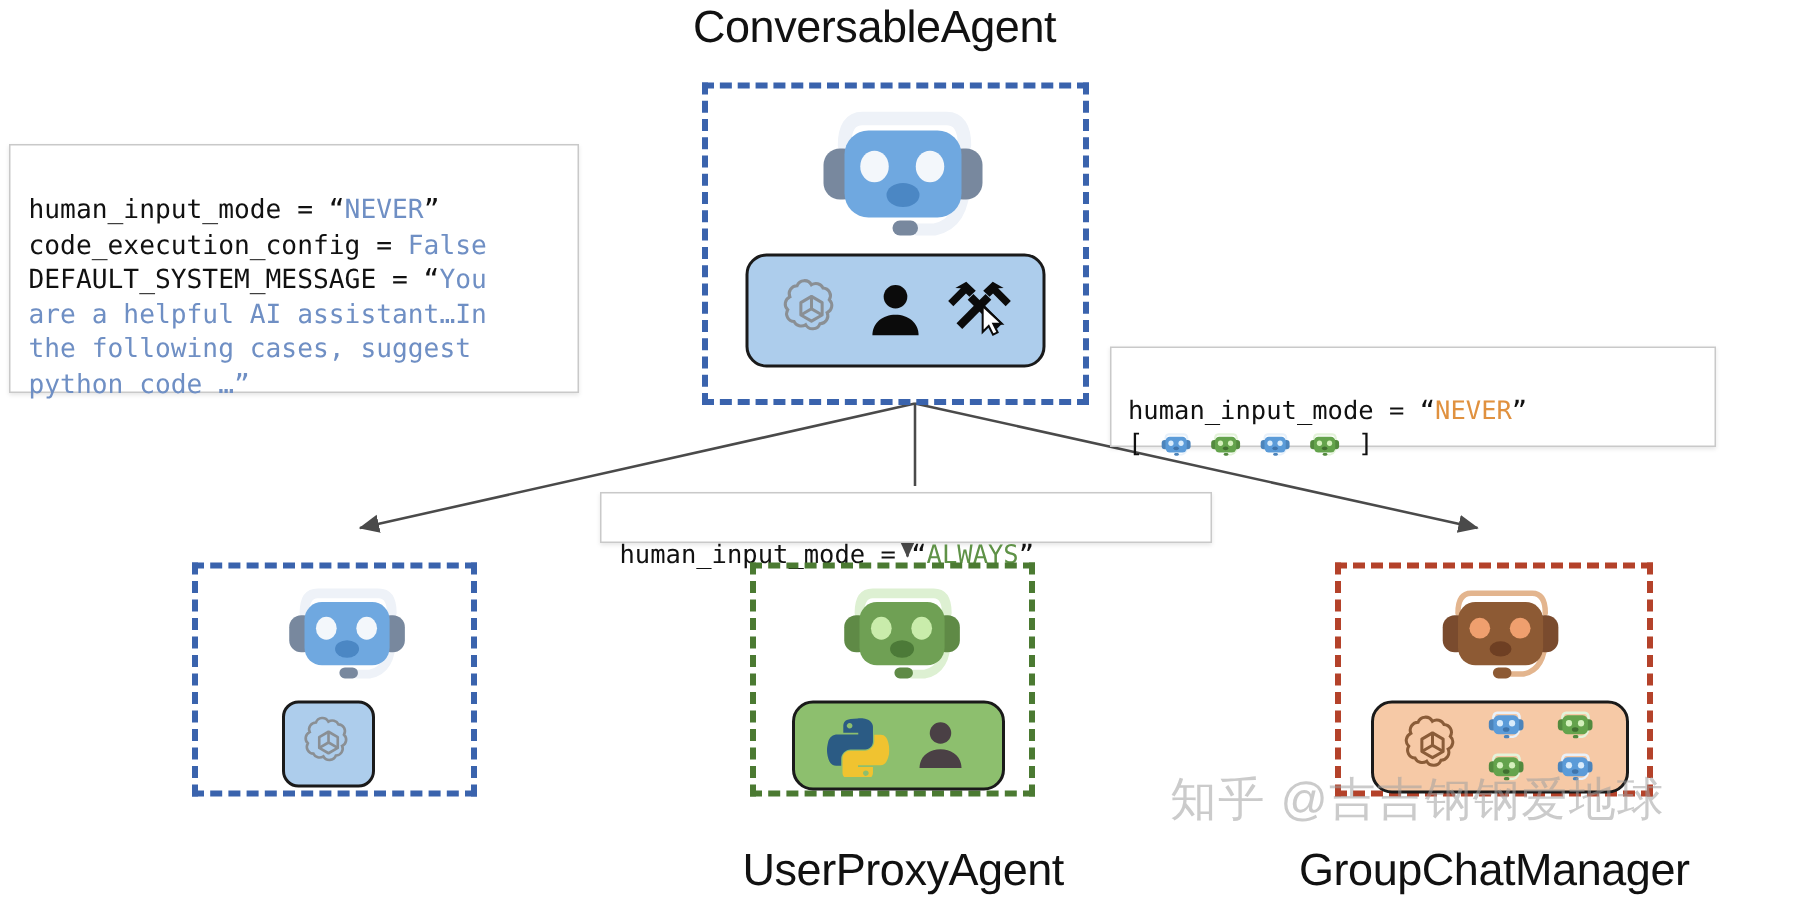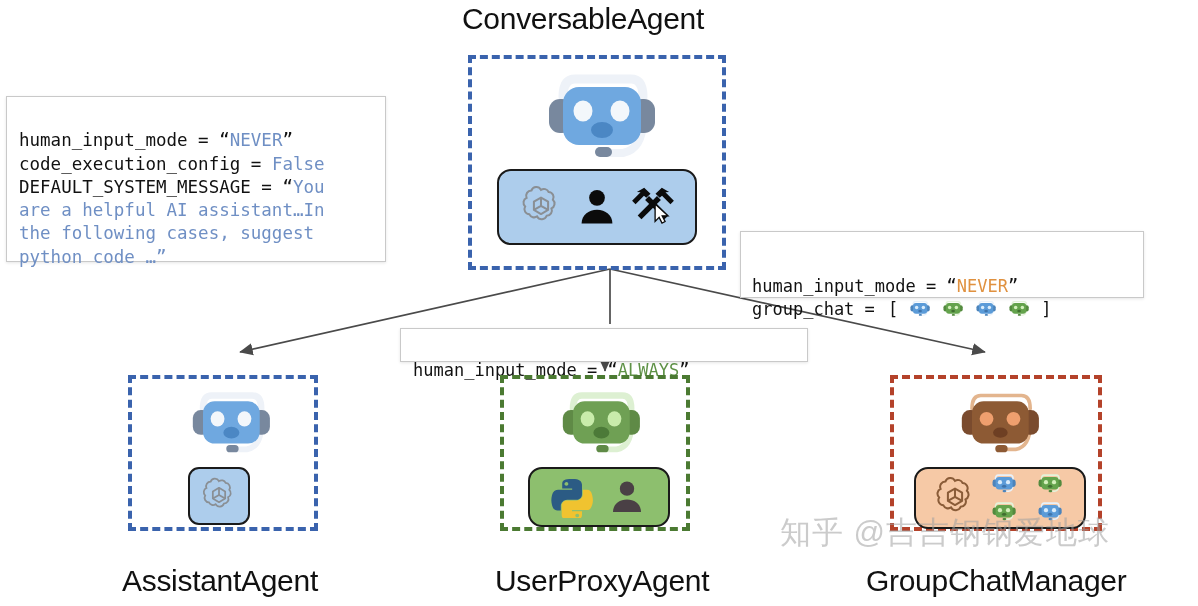--- a/index.html
+++ b/index.html
@@ -60,21 +60,21 @@
     box-sizing: border-box;
     background: #ffffff;
     border: 1.5px solid #c9c9c9;
     box-shadow: 0 1px 3px rgba(0,0,0,0.10);
     font-family: "DejaVu Sans Mono", monospace;
     color: #111111;
     white-space: pre;
     line-height: 1.33;
   }
   .code-box.big   { font-size: 17.5px; padding: 9px 12px; }
-  .code-box.med   { font-size: 17px;   padding: 20px 11px; }
+  .code-box.med   { font-size: 17px;   padding: 8px 11px; }
   .code-box.small { font-size: 17px;   padding: 7px 12px; }
 
   .v-blue   { color: #6f8fc4; }
   .v-orange { color: #e0913f; }
   .v-green  { color: #5f9247; }
 
   
   #arrows {
     position: absolute;
     left: 0; top: 0;
@@ -160,21 +160,21 @@
   <div class="code-box big" style="left:6px; top:96px; width:380px; height:166px;">
 <span>human_input_mode = </span><span>“</span><span class="v-blue">NEVER</span><span>”</span>
 <span>code_execution_config = </span><span class="v-blue">False</span>
 <span>DEFAULT_SYSTEM_MESSAGE = </span><span>“</span><span class="v-blue">You</span>
 <span class="v-blue">are a helpful AI assistant…In</span>
 <span class="v-blue">the following cases, suggest</span>
 <span class="v-blue">python code …”</span></div>
 
   <div class="code-box med" style="left:740px; top:231px; width:404px; height:67px;">
 <span>human_input_mode = </span><span>“</span><span class="v-orange">NEVER</span><span>”</span>
-<span class="mini-row" style="display:inline-flex; vertical-align:middle;"><span>group_chat = </span><span>[</span><span id="gc-members" class="mini-row" style="margin:0 4px;"><svg width="30" height="20" viewBox="0 0 165 105">
+<span class="mini-row" style="display:inline-flex; vertical-align:middle;"><span>[</span><span id="gc-members" class="mini-row" style="margin:0 4px;"><svg width="30" height="20" viewBox="0 0 165 105">
             <path d="M44 30 Q44 12 56 12 L112 12 Q124 12 124 30" fill="none" stroke="#e8f1fa" stroke-width="8" stroke-linecap="round"></path>
             <path d="M124 52 Q124 82 104 86 L92 86" fill="none" stroke="#e8f1fa" stroke-width="7" stroke-linecap="round"></path>
             <rect x="30" y="32" width="24" height="34" rx="11" fill="#4c84bb"></rect>
             <rect x="112" y="32" width="24" height="34" rx="11" fill="#4c84bb"></rect>
             <rect x="44" y="20" width="78" height="58" rx="16" fill="#5b9bd8"></rect>
             <ellipse cx="64" cy="44" rx="9.5" ry="10" fill="#d9ecfb"></ellipse>
             <ellipse cx="101" cy="44" rx="9.5" ry="10" fill="#d9ecfb"></ellipse>
             <ellipse cx="83" cy="63" rx="10" ry="7" fill="#3f74ab"></ellipse>
             <rect x="76" y="80" width="17" height="10" rx="5" fill="#4c84bb"></rect>
           </svg><svg width="30" height="20" viewBox="0 0 165 105">
@@ -225,21 +225,20 @@
       <rect x="76" y="80" width="17" height="10" rx="5" fill="#78889e"></rect>
     </svg>
     <div class="pill pill-blue" style="left:56px; top:88px; width:62px; height:58px; border-radius:11px;">
       <svg width="40" height="40" viewBox="0 0 24 24">
         <path fill="none" stroke="#8a8f94" stroke-width="1.05" d="M11.96 3.07a2.73 2.73 0 0 1 4.02 1.08 2.73 2.73 0 0 1 2.22 4.12 2.73 2.73 0 0 1-.75 4.48 2.73 2.73 0 0 1-2.5 3.83 2.73 2.73 0 0 1-4.98.34 2.73 2.73 0 0 1-4.02-1.08 2.73 2.73 0 0 1-2.22-4.12 2.73 2.73 0 0 1 .75-4.48 2.73 2.73 0 0 1 2.5-3.83 2.73 2.73 0 0 1 4.98-.34z"></path>
         <path fill="none" stroke="#8a8f94" stroke-width="1.05" stroke-linejoin="round" d="M12 7.1 8.3 9.25v4.3L12 15.7l3.7-2.15v-4.3L12 7.1z"></path>
         <path fill="none" stroke="#8a8f94" stroke-width="1.05" d="M12 7.1v4.3l3.7 2.15M12 11.4 8.3 13.55"></path>
       </svg>
     </div>
   </div>
-  <div class="node-title" style="left:122px; top:564px;">AssistantAgent</div>
 
   <div class="agent-box box-green" style="left:500px; top:375px; width:190px; height:156px;">
     <svg class="robot" style="left:37px; top:6px;" width="120" height="80" viewBox="0 0 165 105">
       <path d="M44 30 Q44 12 56 12 L112 12 Q124 12 124 30" fill="none" stroke="#ddf0d2" stroke-width="9" stroke-linecap="round"></path>
       <path d="M124 52 Q124 82 104 86 L92 86" fill="none" stroke="#ddf0d2" stroke-width="8" stroke-linecap="round"></path>
       <rect x="30" y="32" width="24" height="34" rx="11" fill="#5f8a46"></rect>
       <rect x="112" y="32" width="24" height="34" rx="11" fill="#5f8a46"></rect>
       <rect x="44" y="20" width="78" height="58" rx="16" fill="#6fa054"></rect>
       <ellipse cx="64" cy="44" rx="9.5" ry="10.5" fill="#c9ecab"></ellipse>
       <ellipse cx="101" cy="44" rx="9.5" ry="10.5" fill="#c9ecab"></ellipse>

